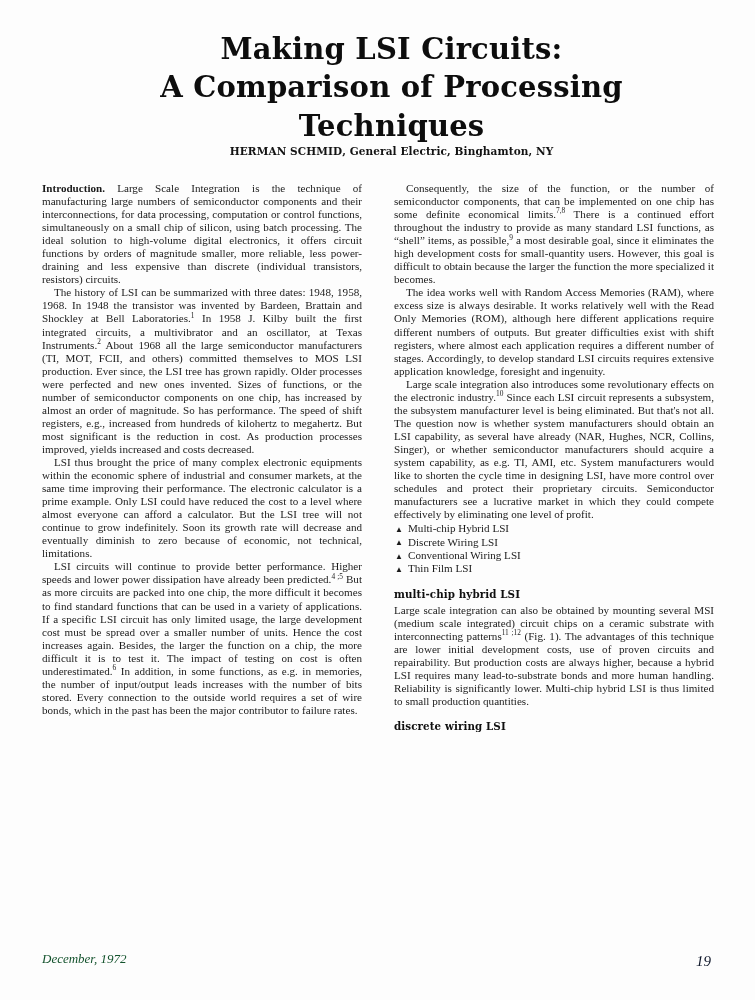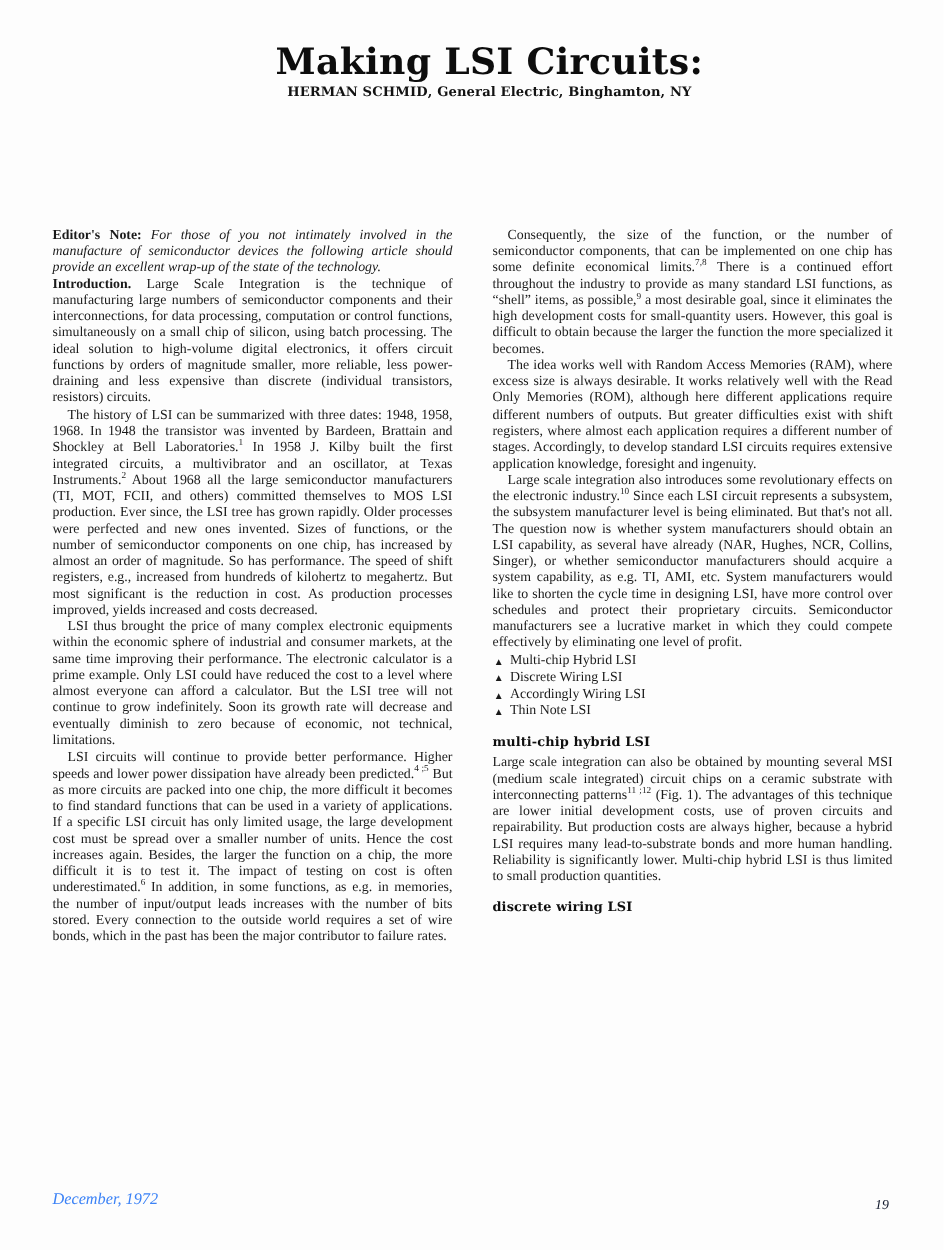--- a/index.html
+++ b/index.html
@@ -120,50 +120,48 @@
     letter-spacing: 0.1px;
   }
 
   
   .footer-left {
     position: absolute;
     left: 42px;
     bottom: 33px;
     font-style: italic;
     font-size: 13px;
-    color: #3b82f6;
+    color: #14532d;
   }
   .footer-right {
     position: absolute;
     right: 44px;
     bottom: 30px;
     font-style: italic;
-    font-size: 11px;
+    font-size: 15px;
     color: #0f172a;
   }
 </style>
 </head>
 <body>
 
 <div class="page">
 
   <div class="masthead">
     <div class="title-line">Making LSI Circuits:</div>
+    <div class="title-line second">A Comparison of Processing Techniques</div>
     <div class="byline">
       <span>HERMAN SCHMID</span><span class="affil">, General Electric, Binghamton, NY</span>
     </div>
   </div>
 
   <div class="columns">
 
     <div class="col">
 
-      <p class="noindent editors-note">
-        <span class="lead">Editor's Note:</span><span> For those of you not intimately involved in the manufacture of semiconductor devices the following article should provide an excellent wrap-up of the state of the technology.</span>
-      </p>
 
       <p class="noindent">
         <span class="run-in">Introduction.</span><span> Large Scale Integration is the technique of manufacturing large numbers of semiconductor components and their interconnections, for data processing, computation or control functions, simultaneously on a small chip of silicon, using batch processing. The ideal solution to high-volume digital electronics, it offers circuit functions by orders of magnitude smaller, more reliable, less power-draining and less expensive than discrete (individual transistors, resistors) circuits.</span>
       </p>
 
       <p class="indent">
         <span>The history of LSI can be summarized with three dates: 1948, 1958, 1968. In 1948 the transistor was invented by Bardeen, Brattain and Shockley at Bell Laboratories.</span><sup>1</sup><span> In 1958 J. Kilby built the first integrated circuits, a multivibrator and an oscillator, at Texas Instruments.</span><sup>2</sup><span> About 1968 all the large semiconductor manufacturers (TI, MOT, FCII, and others) committed themselves to MOS LSI production. Ever since, the LSI tree has grown rapidly. Older processes were perfected and new ones invented. Sizes of functions, or the number of semiconductor components on one chip, has increased by almost an order of magnitude. So has performance. The speed of shift registers, e.g., increased from hundreds of kilohertz to megahertz. But most significant is the reduction in cost. As production processes improved, yields increased and costs decreased.</span>
       </p>
 
       <p class="indent">LSI thus brought the price of many complex electronic equipments within the economic sphere of industrial and consumer markets, at the same time improving their performance. The electronic calculator is a prime example. Only LSI could have reduced the cost to a level where almost everyone can afford a calculator. But the LSI tree will not continue to grow indefinitely. Soon its growth rate will decrease and eventually diminish to zero because of economic, not technical, limitations.</p>
@@ -183,22 +181,22 @@
       <p class="indent">The idea works well with Random Access Memories (RAM), where excess size is always desirable. It works relatively well with the Read Only Memories (ROM), although here different applications require different numbers of outputs. But greater difficulties exist with shift registers, where almost each application requires a different number of stages. Accordingly, to develop standard LSI circuits requires extensive application knowledge, foresight and ingenuity.</p>
 
       <p class="indent">
         <span>Large scale integration also introduces some revolutionary effects on the electronic industry.</span><sup>10</sup><span> Since each LSI circuit represents a subsystem, the subsystem manufacturer level is being eliminated. But that's not all. The question now is whether system manufacturers should obtain an LSI capability, as several have already (NAR, Hughes, NCR, Collins, Singer), or whether semiconductor manufacturers should acquire a system capability, as e.g. TI, AMI, etc. System manufacturers would like to shorten the cycle time in designing LSI, have more control over schedules and protect their proprietary circuits. Semiconductor manufacturers see a lucrative market in which they could compete effectively by eliminating one level of profit.</span>
       </p>
 
 
       <ul class="bullets">
         <li><span class="tri">▲</span><span>Multi-chip Hybrid LSI</span></li>
         <li><span class="tri">▲</span><span>Discrete Wiring LSI</span></li>
-        <li><span class="tri">▲</span><span>Accordingly Wiring LSI</span></li>
-        <li><span class="tri">▲</span><span>Thin Note LSI</span></li>
+        <li><span class="tri">▲</span><span>Conventional Wiring LSI</span></li>
+        <li><span class="tri">▲</span><span>Thin Film LSI</span></li>
       </ul>
 
       <div class="subhead">multi-chip hybrid LSI</div>
 
       <p class="noindent">
         <span>Large scale integration can also be obtained by mounting several MSI (medium scale integrated) circuit chips on a ceramic substrate with interconnecting patterns</span><sup>11 ;12</sup><span> (Fig. 1). The advantages of this technique are lower initial development costs, use of proven circuits and repairability. But production costs are always higher, because a hybrid LSI requires many lead-to-substrate bonds and more human handling. Reliability is significantly lower. Multi-chip hybrid LSI is thus limited to small production quantities.</span>
       </p>
 
       <div class="subhead">discrete wiring LSI</div>
 

